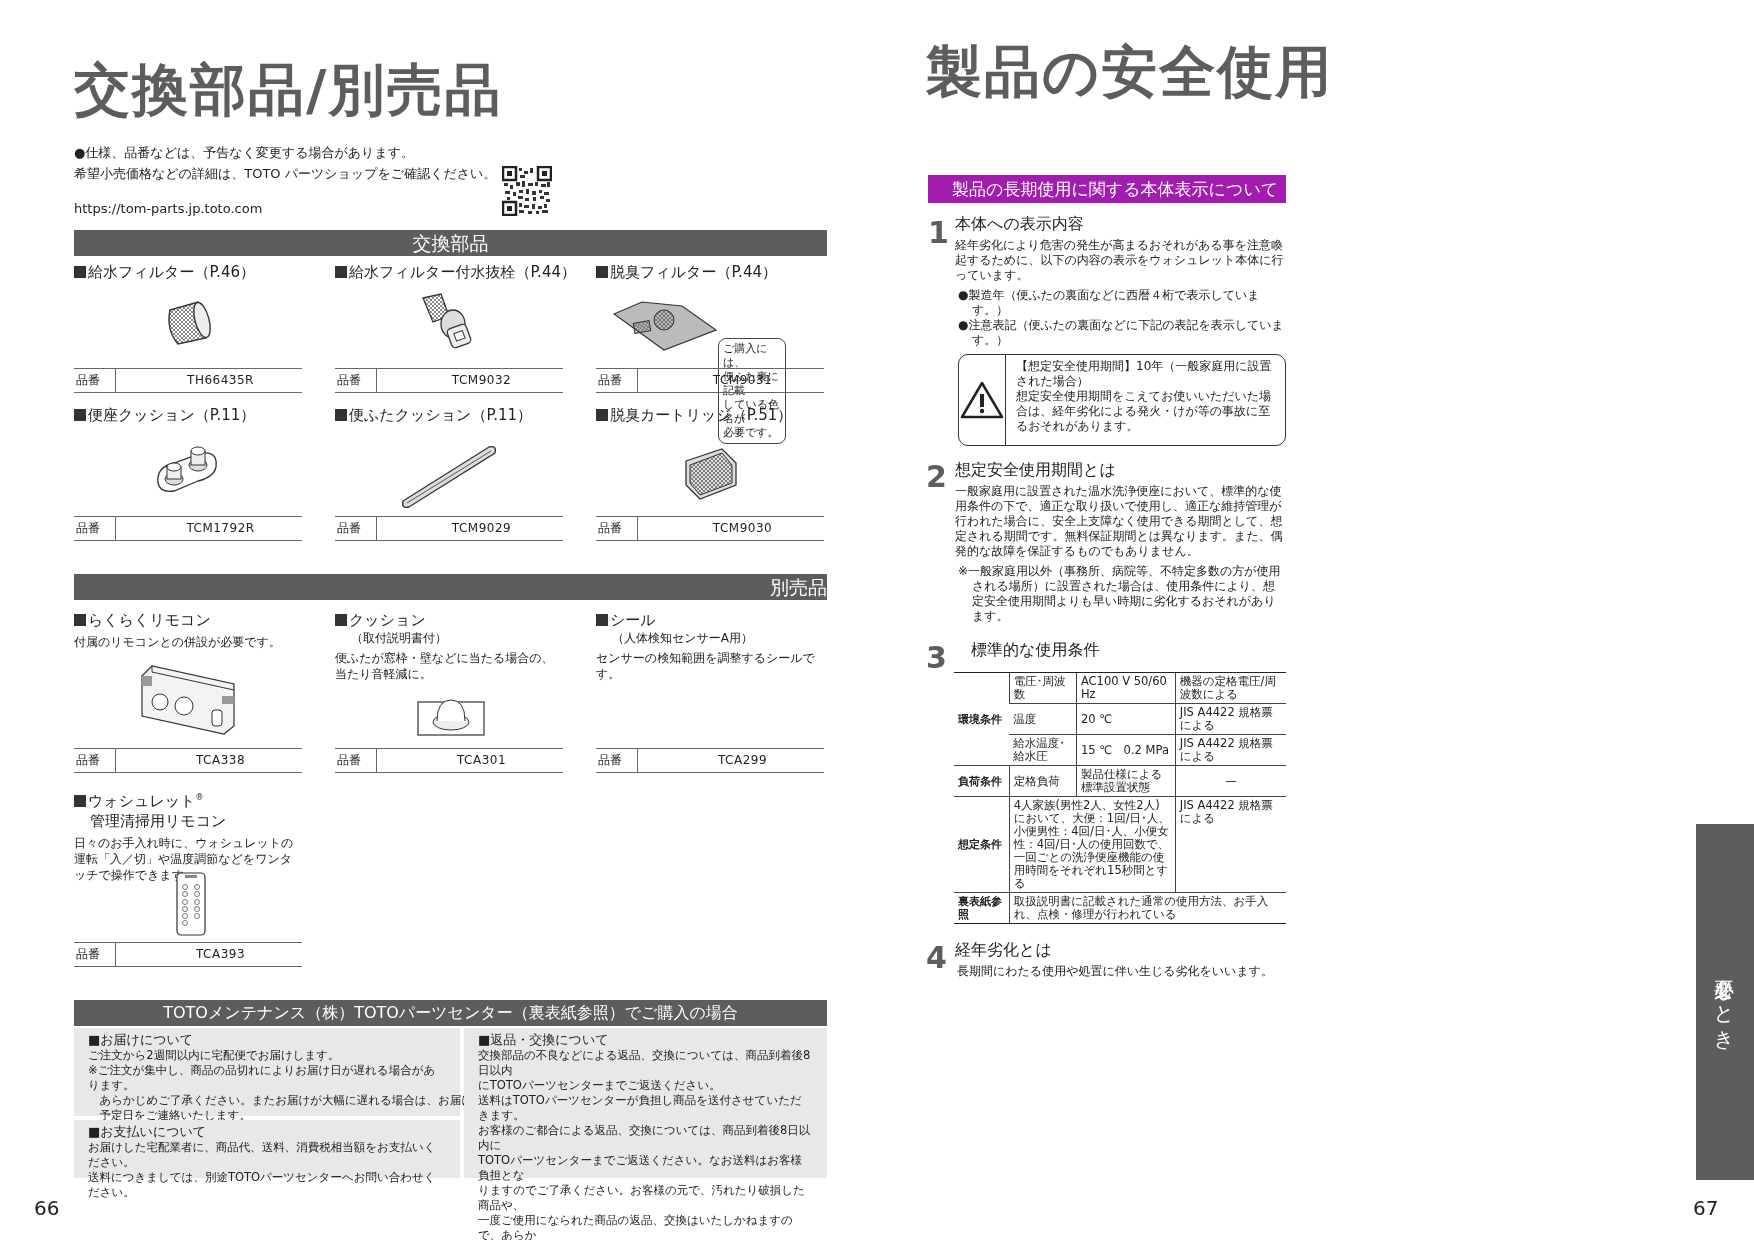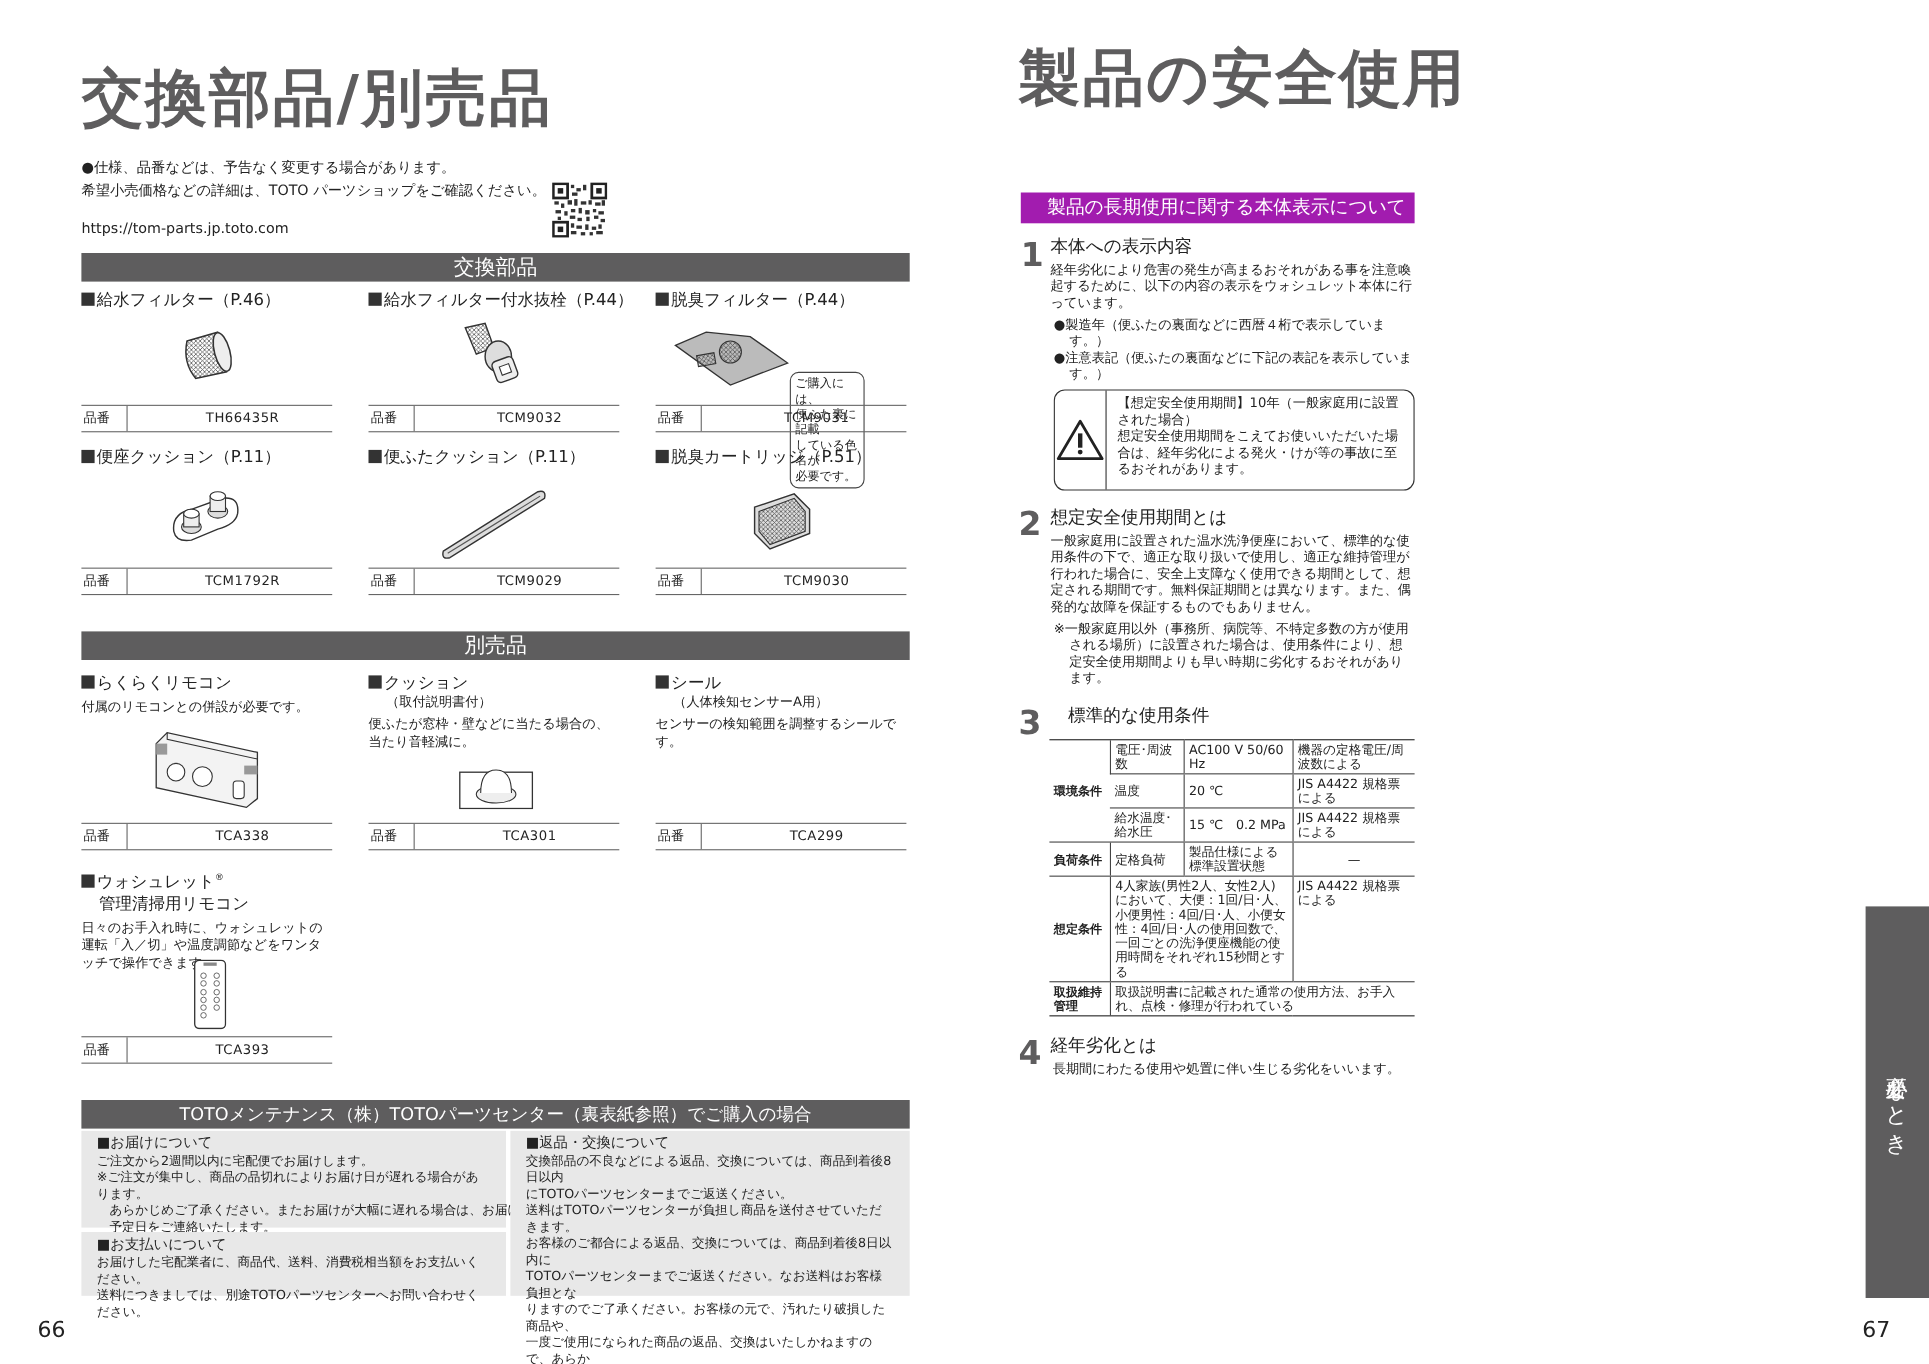--- a/index.html
+++ b/index.html
@@ -195,21 +195,21 @@
   <svg class="illus" style="left:86px; top:40px;" width="58" height="58" viewBox="0 0 58 58">
     <path d="M4 16 L40 4 L54 18 L54 40 L18 54 L4 40Z" fill="#ddd" stroke="#333" stroke-width="1.3"></path>
     <path d="M8 20 L40 8 L50 20 L50 38 L18 50 L8 38Z" fill="url(#mesh)" stroke="#333"></path>
   </svg>
   <div class="pn-row" style="top:111px;">
     <div class="pn-label">品番</div>
     <div class="pn-value">TCM9030</div>
   </div>
 </div>
 
-<div class="abs band" style="left:74px; top:574px; width:753px;">別売品</div>
+<div class="abs band" style="left:74px; top:574px; width:753px;text-align:right;">別売品</div>
 
 <div class="item" style="left:74px; top:610px; height:164px;">
   <div class="item-title"><span class="sq"></span><span>らくらくリモコン</span></div>
   <div class="item-desc">付属のリモコンとの併設が必要です。</div>
   <svg class="illus" style="left:64px; top:52px;" width="100" height="76" viewBox="0 0 100 76">
     <path d="M4 14 L14 4 L96 22 L96 64 L86 72 L4 54Z" fill="#f3f3f3" stroke="#333" stroke-width="1.2"></path>
     <path d="M14 4 L14 10 L96 28" fill="none" stroke="#333"></path>
     <rect x="4" y="14" width="10" height="10" fill="#999"></rect>
     <rect x="84" y="34" width="12" height="8" fill="#999"></rect>
     <circle cx="22" cy="40" r="8" fill="#fff" stroke="#333"></circle>
@@ -359,21 +359,21 @@
     <td class="c-item">定格負荷</td>
     <td class="c-val">製品仕様による標準設置状態</td>
     <td class="c-note" style="text-align:center;">—</td>
   </tr>
   <tr>
     <td class="c-cat">想定条件</td>
     <td colspan="2" style="vertical-align:top;">4人家族(男性2人、女性2人)において、大便：1回/日･人、小便男性：4回/日･人、小便女性：4回/日･人の使用回数で、一回ごとの洗浄便座機能の使用時間をそれぞれ15秒間とする</td>
     <td class="c-note" style="vertical-align:top;">JIS A4422 規格票による</td>
   </tr>
   <tr>
-    <td class="c-cat">取扱維持管理</td>
+    <td class="c-cat">裏表紙参照</td>
     <td colspan="3">取扱説明書に記載された通常の使用方法、お手入れ、点検・修理が行われている</td>
   </tr>
 </tbody>
   </table>
 
 <div class="sec-num" style="left:926px; top:943px;">4</div>
 <div class="sec-head" style="left:955px; top:940px;">経年劣化とは</div>
 <div class="body-text" style="left:957px; top:964px; width:340px;">長期間にわたる使用や処置に伴い生じる劣化をいいます。</div>
 
 <div class="side-tab">必要なとき</div>

